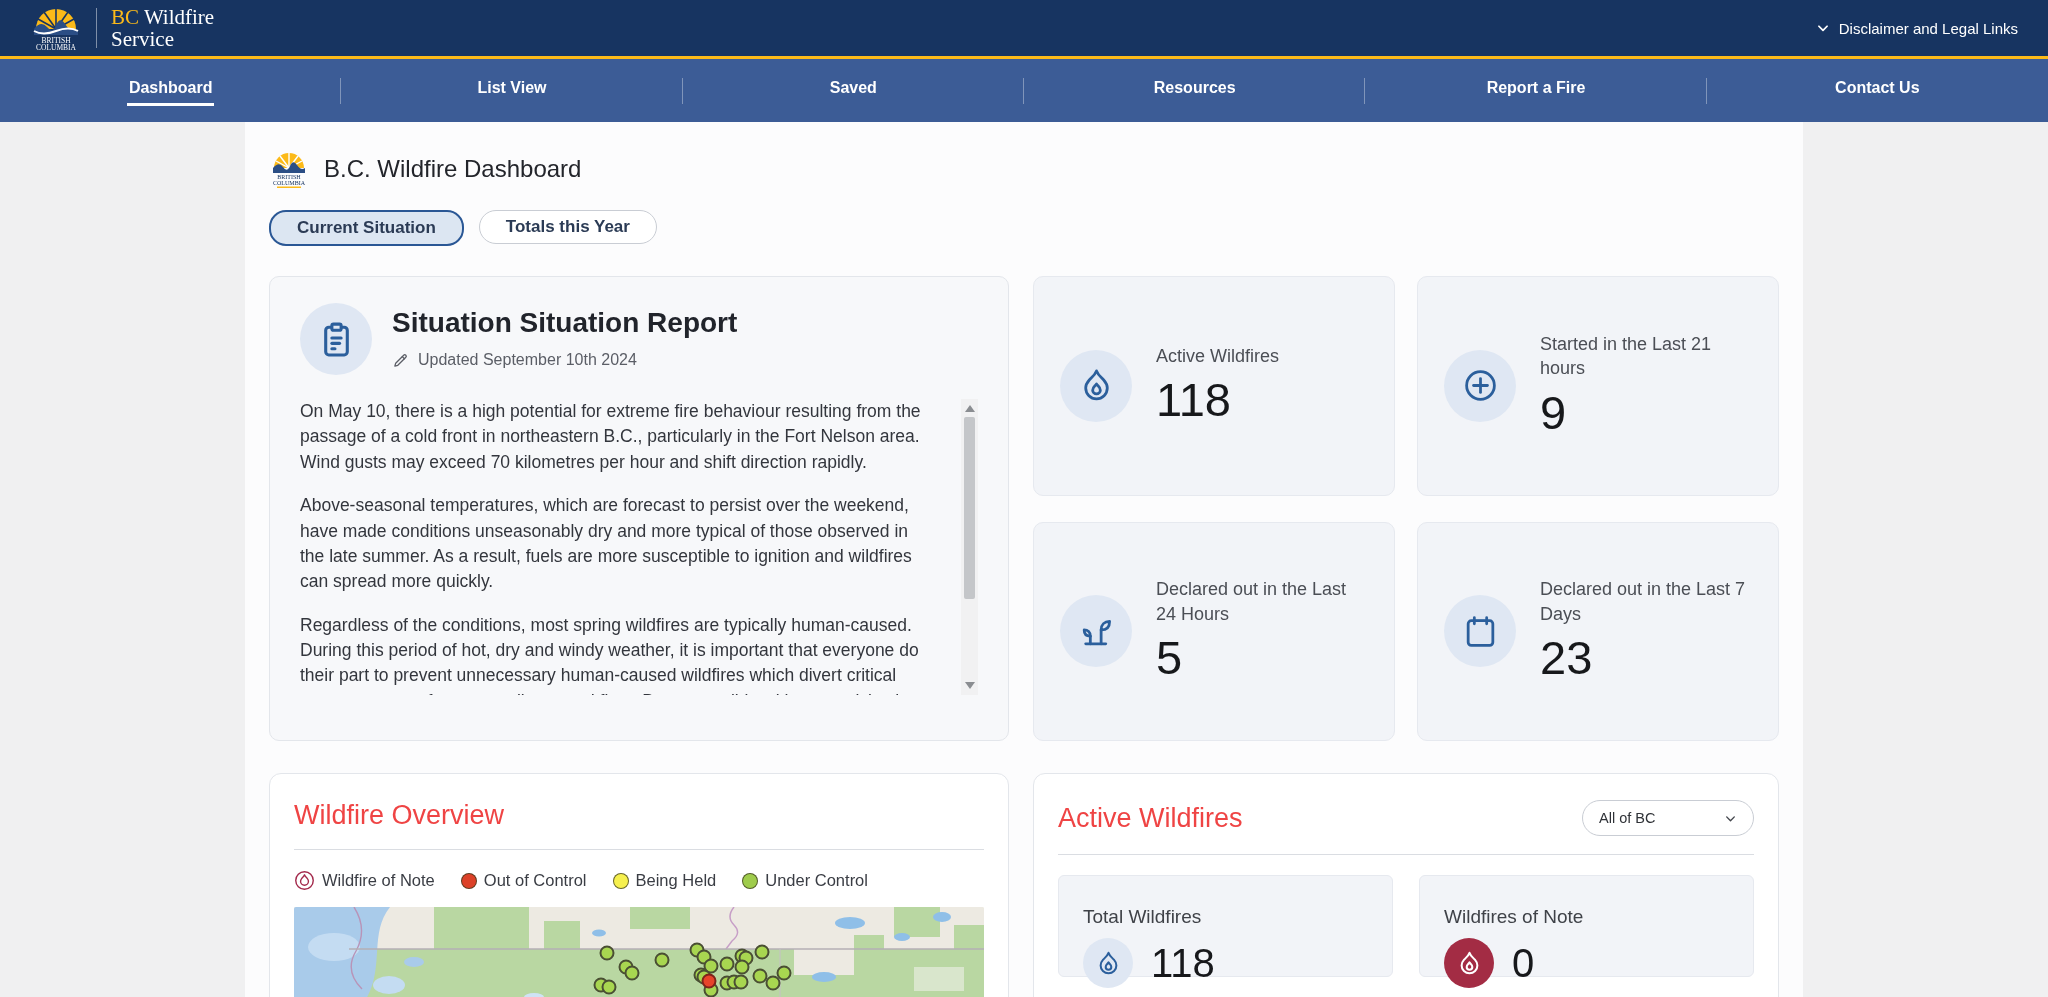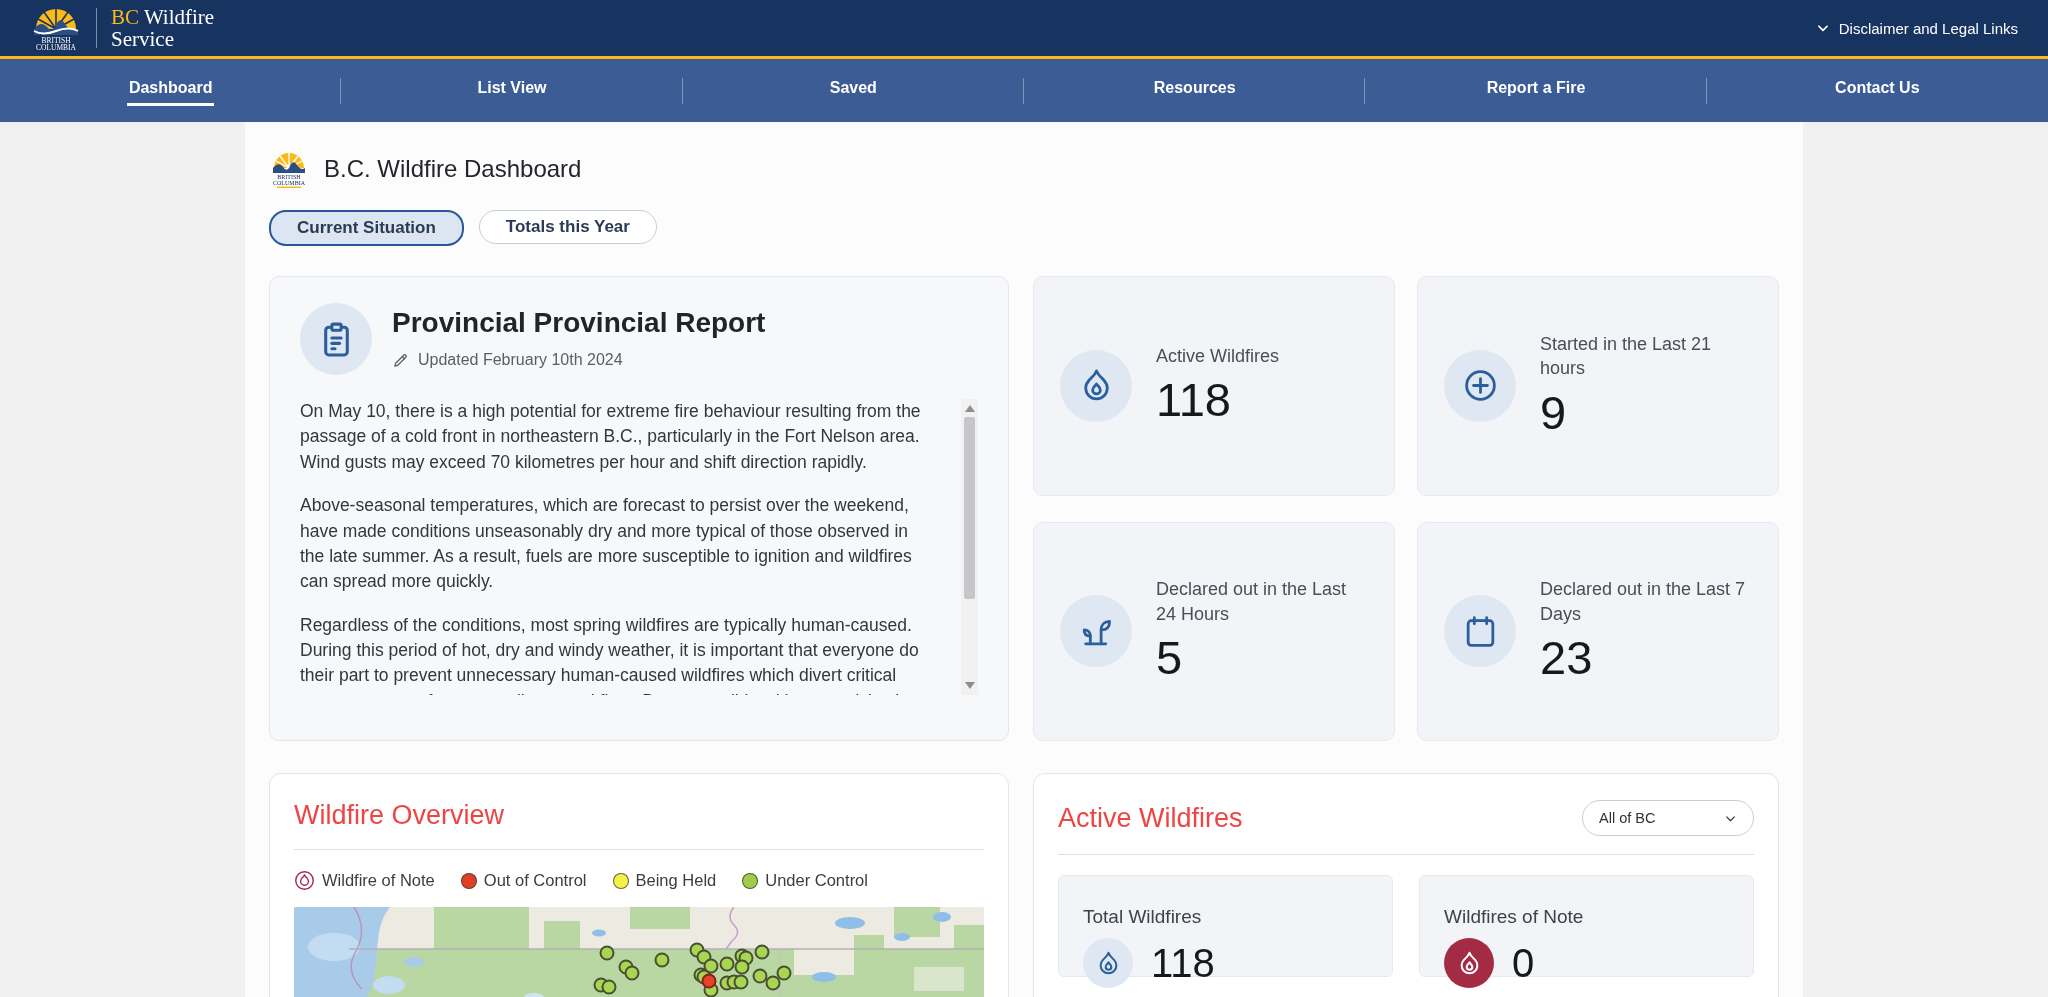--- a/index.html
+++ b/index.html
@@ -185,27 +185,27 @@
         <div class="icon-circle">
           <svg viewBox="0 0 24 24" fill="none" stroke="currentColor" stroke-width="2" stroke-linecap="round" stroke-linejoin="round">
             <rect x="5" y="4" width="14" height="18" rx="2"></rect>
             <rect x="9" y="2" width="6" height="4" rx="1" fill="#DFE7F3"></rect>
             <line x1="9" y1="11" x2="15" y2="11"></line>
               <line x1="9" y1="14.5" x2="14" y2="14.5"></line>
               <line x1="9" y1="18" x2="11" y2="18"></line>
           </svg>
         </div>
         <div>
-          <h2 class="report-title">Provincial Provincial Report</h2>
+          <h2 class="report-title">Situation Situation Report</h2>
           <div class="updated-row">
             <svg viewBox="0 0 24 24" fill="none" stroke="currentColor" stroke-width="1.8" stroke-linecap="round" stroke-linejoin="round">
               <path d="M4 20l1.2-4.2L16.5 4.5a2.1 2.1 0 0 1 3 3L8.2 18.8 4 20z"></path>
                 <path d="M14.5 6.5l3 3"></path>
             </svg>
-            <span>Updated February 10th 2024</span>
+            <span>Updated September 10th 2024</span>
           </div>
         </div>
       </div>
       <div class="report-body">
         <p>On May 10, there is a high potential for extreme fire behaviour resulting from the passage of a cold front in northeastern B.C., particularly in the Fort Nelson area. Wind gusts may exceed 70 kilometres per hour and shift direction rapidly.</p>
         <p>Above-seasonal temperatures, which are forecast to persist over the weekend, have made conditions unseasonably dry and more typical of those observed in the late summer. As a result, fuels are more susceptible to ignition and wildfires can spread more quickly.</p>
         <p>Regardless of the conditions, most spring wildfires are typically human-caused. During this period of hot, dry and windy weather, it is important that everyone do their part to prevent unnecessary human-caused wildfires which divert critical resources away from naturally caused fires. Be responsible with any activity that could potentially spark a wildfire.</p>
         <div class="vscrollbar">
           <div class="arrow-up"></div>
           <div class="thumb"></div>

